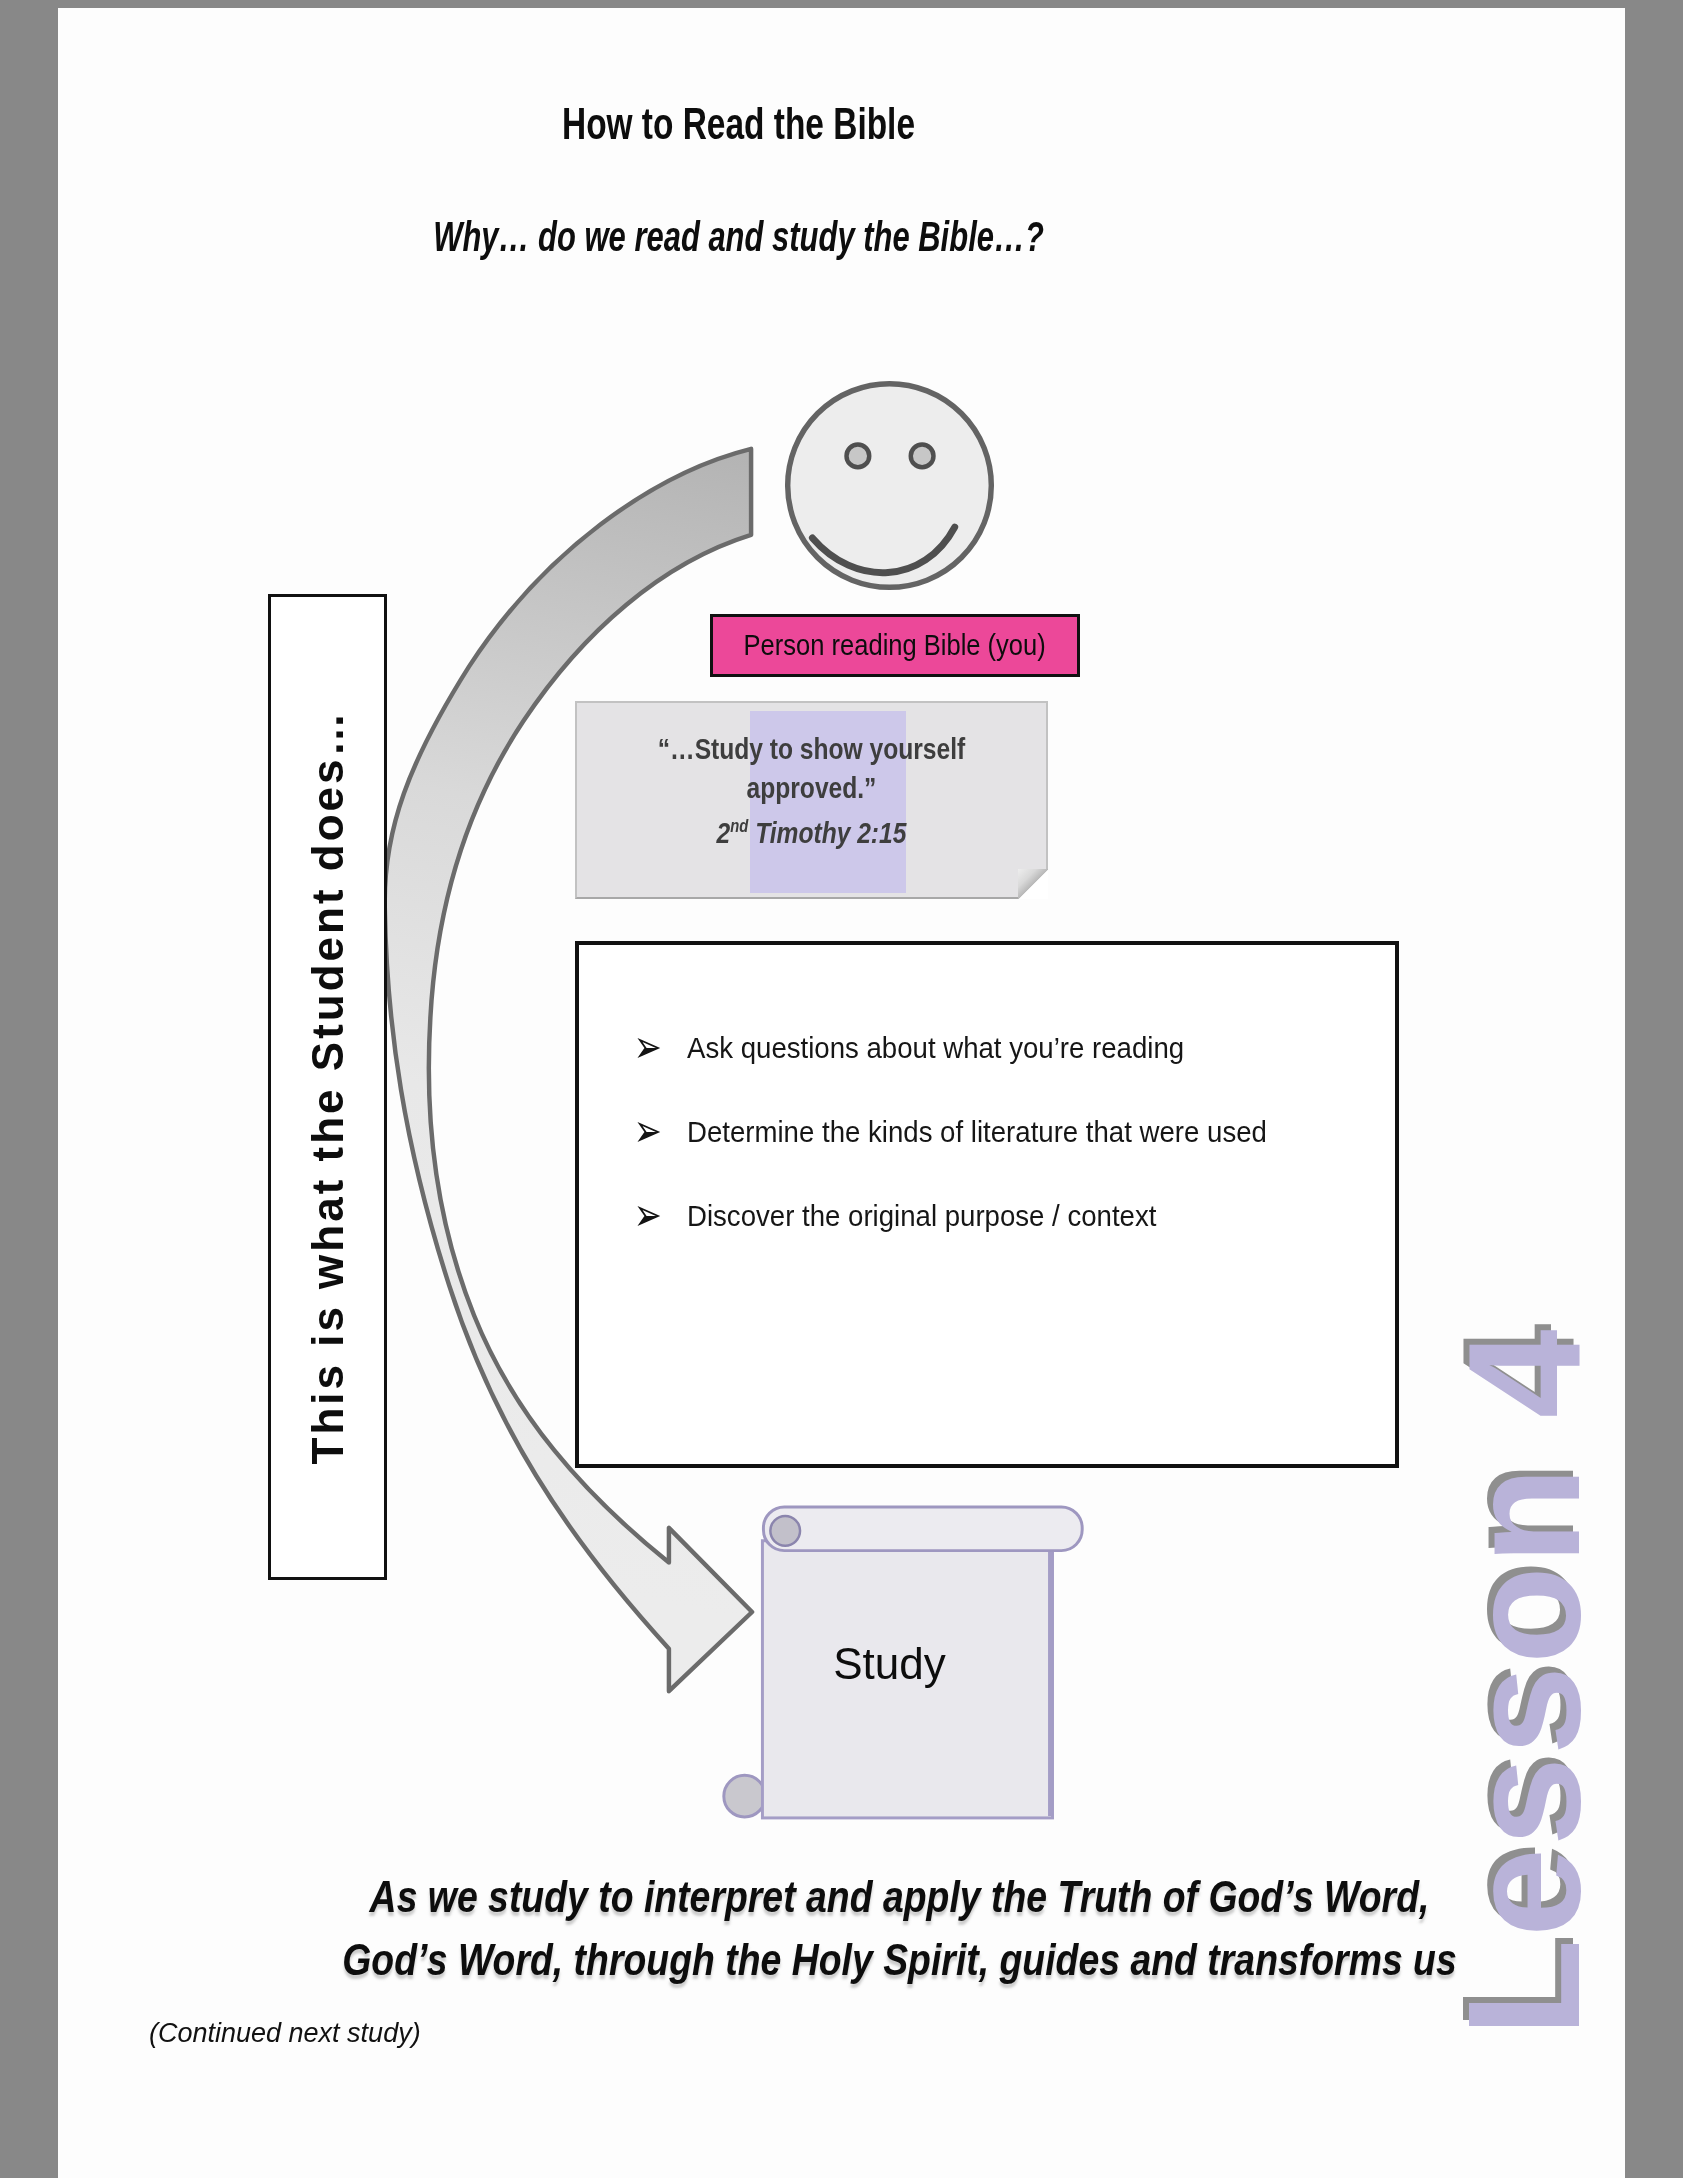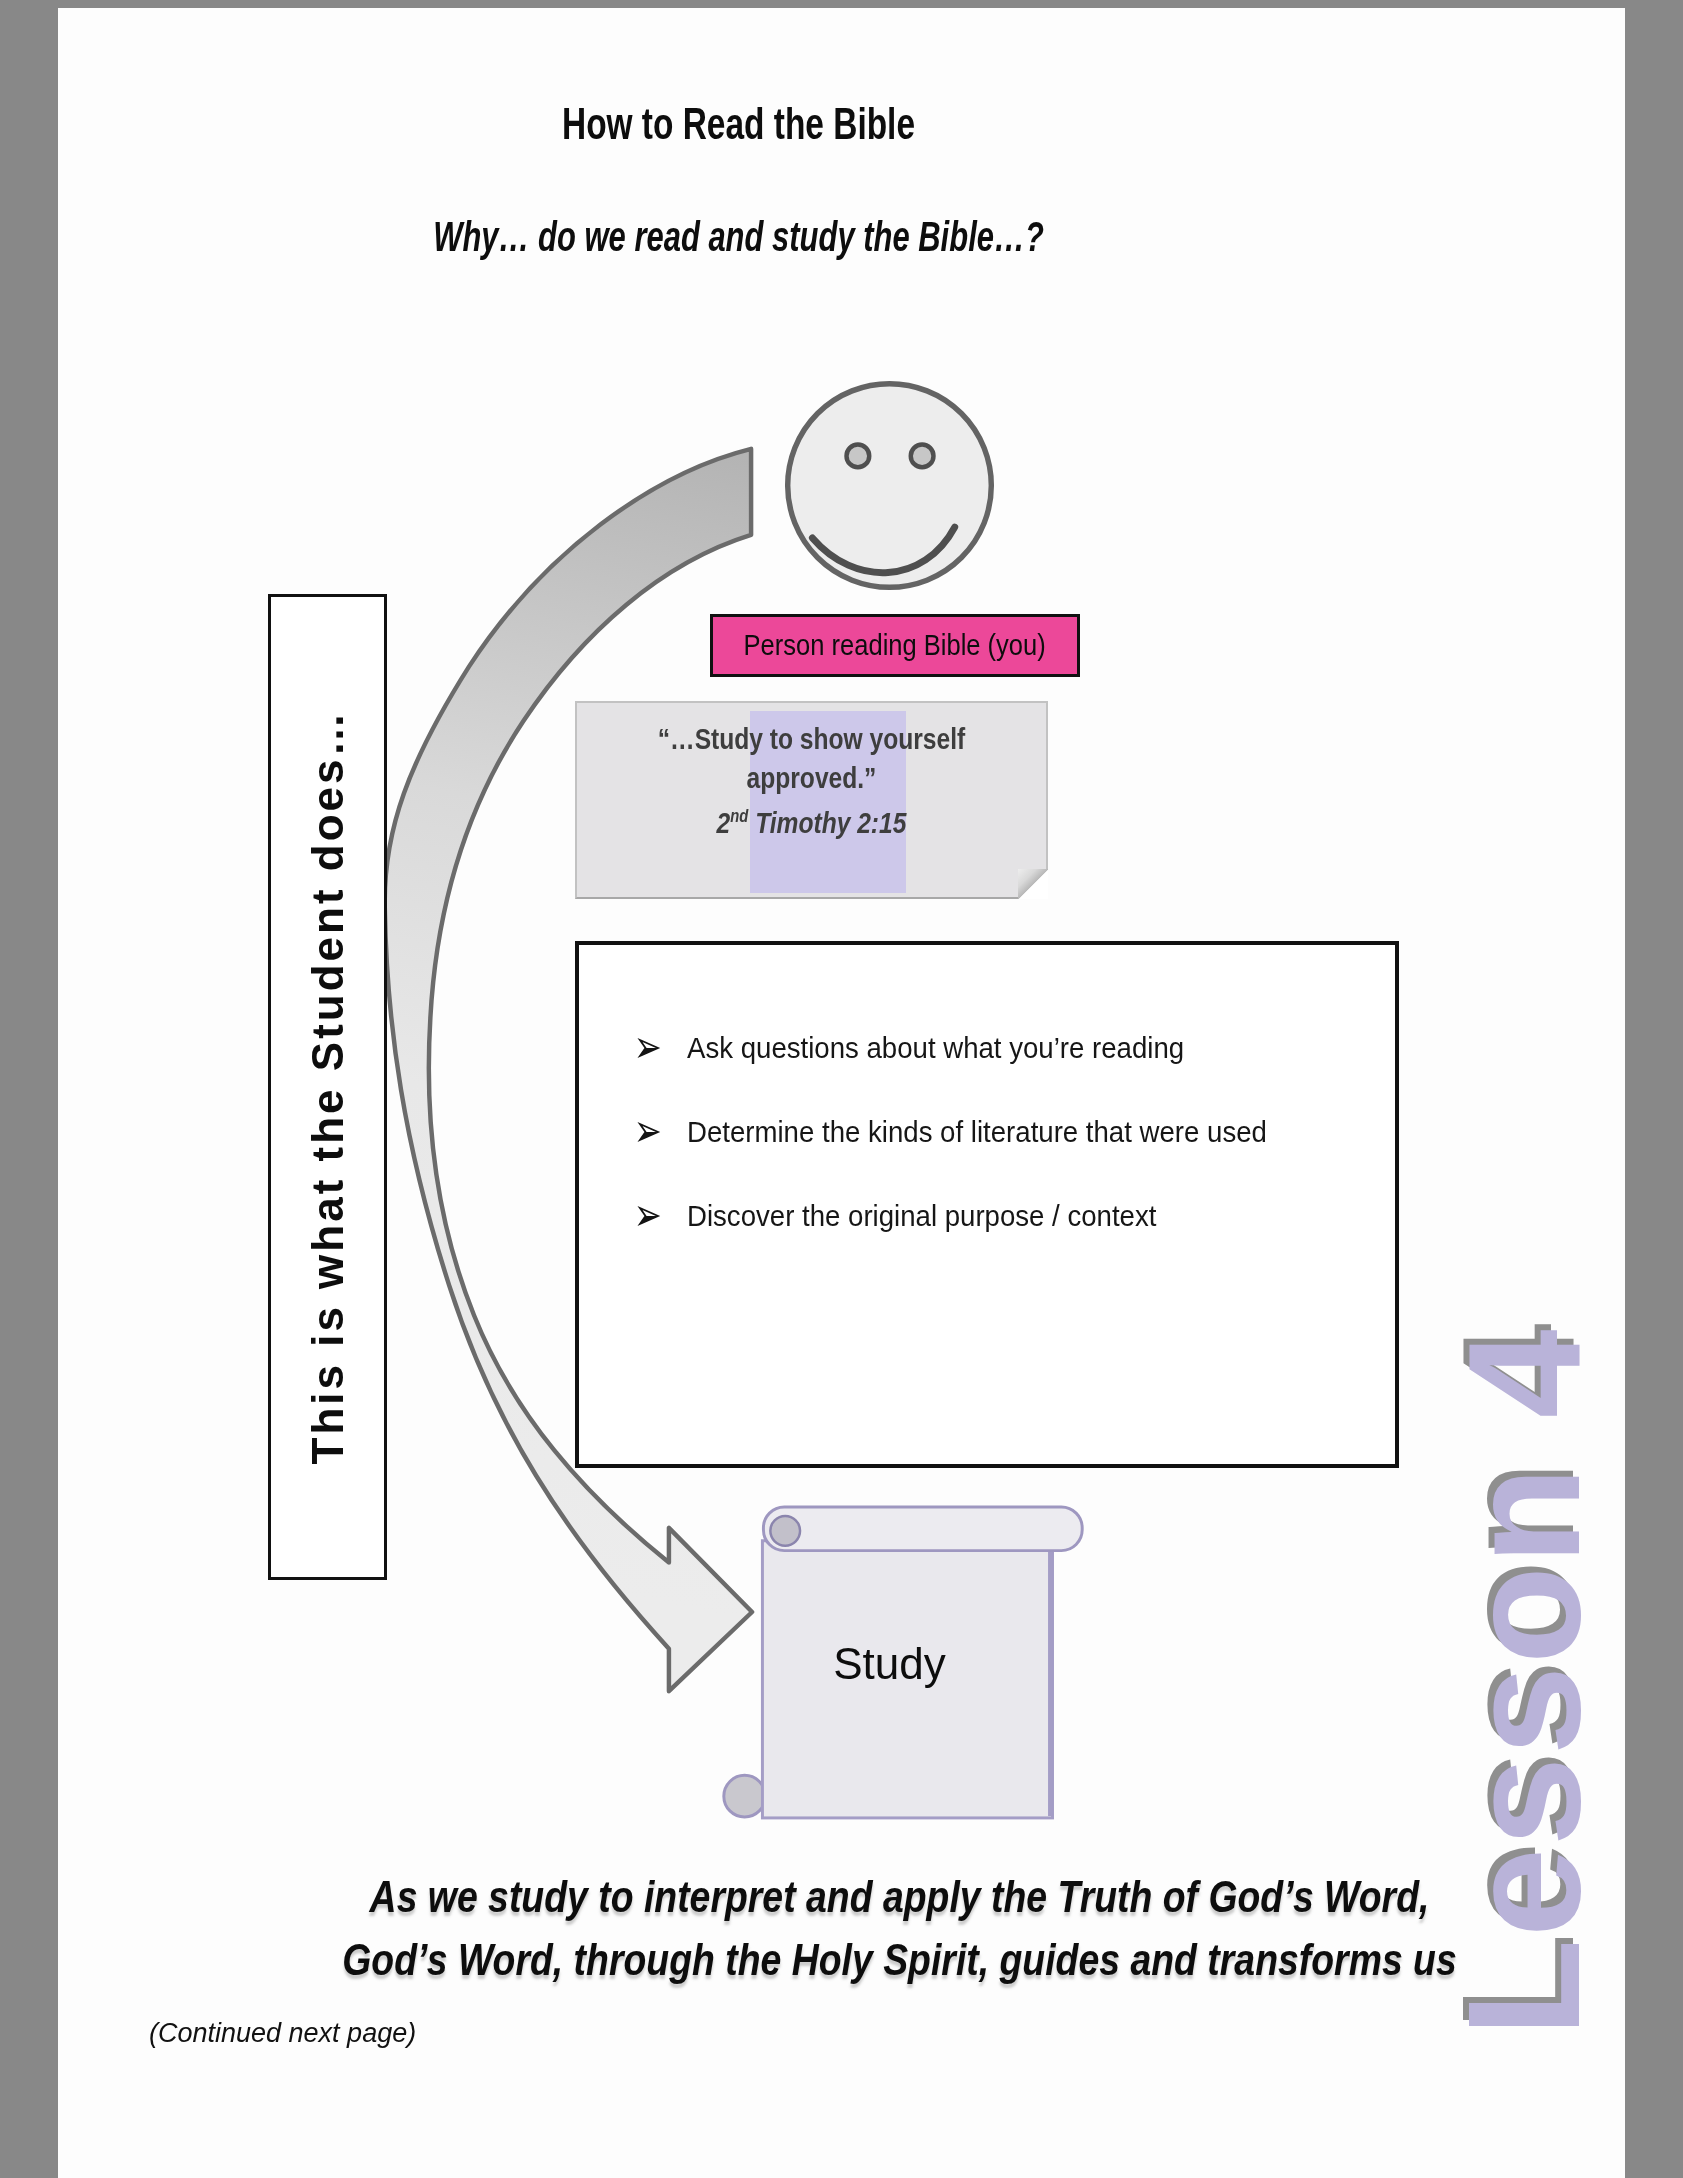--- a/index.html
+++ b/index.html
@@ -49,21 +49,21 @@
     background:#e4e3e5; border:2px solid #c2c2c2; border-bottom-color:#a8a8a8; box-sizing:border-box;
   }
   .quote-highlight{
     position:absolute; left:173px; top:8px; width:156px; height:182px; background:#cdc8ea;
   }
   .quote-fold{
     position:absolute; right:-2px; bottom:-2px; width:30px; height:30px;
     background:linear-gradient(315deg,#ffffff 48%,#b9b9b9 50%,#d9d9d9 70%,#eeeeee 100%);
   }
   .quote-text{
-    position:absolute; inset:0; padding-top:16px; text-align:center;
+    position:absolute; inset:0; padding-top:26px; text-align:center;
     font-weight:bold; color:#3e3e3e; font-size:30px; line-height:39px;
   }
   .qline{transform:scaleX(0.82); transform-origin:50% 50%;}
   .quote-ref{font-style:italic;}
   .quote-ref sup{font-size:18px;}
   
   .checklist-box{
     position:absolute; left:517px; top:933px; width:824px; height:527px;
     border:4px solid #111; background:#fff; box-sizing:border-box; padding-top:61px;
   }
@@ -191,20 +191,20 @@
     <rect x="58" y="16" width="322" height="44" rx="21" fill="#ecebf0" stroke="#9e97c0" stroke-width="3"></rect>
     <circle cx="80" cy="40" r="15" fill="#c2c0ca" stroke="#8b85ad" stroke-width="2.5"></circle>
   </svg>
   <div class="scroll-label">Study</div>
 
   <div class="closing">
     <div>As we study to interpret and apply the Truth of God’s Word,</div>
     <div>God’s Word, through the Holy Spirit, guides and transforms us</div>
   </div>
 
-  <div class="continued">(Continued next page)</div>
+  <div class="continued">(Continued next study)</div>
 
   <div class="lesson-wrap">
     <div class="lesson-text">Lesson 4</div>
   </div>
 
 </div>
 
 
 </body></html>

